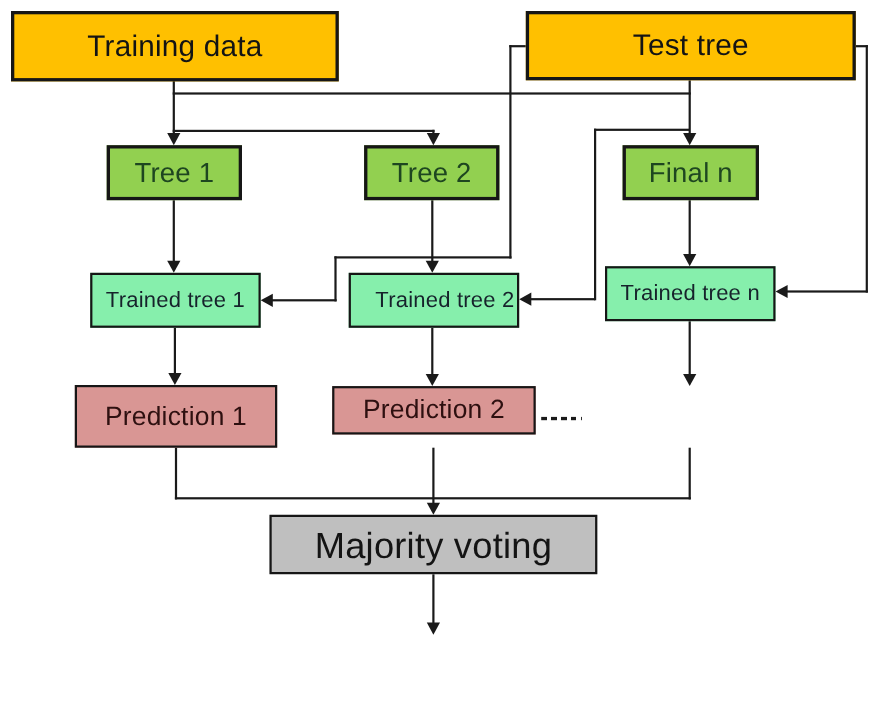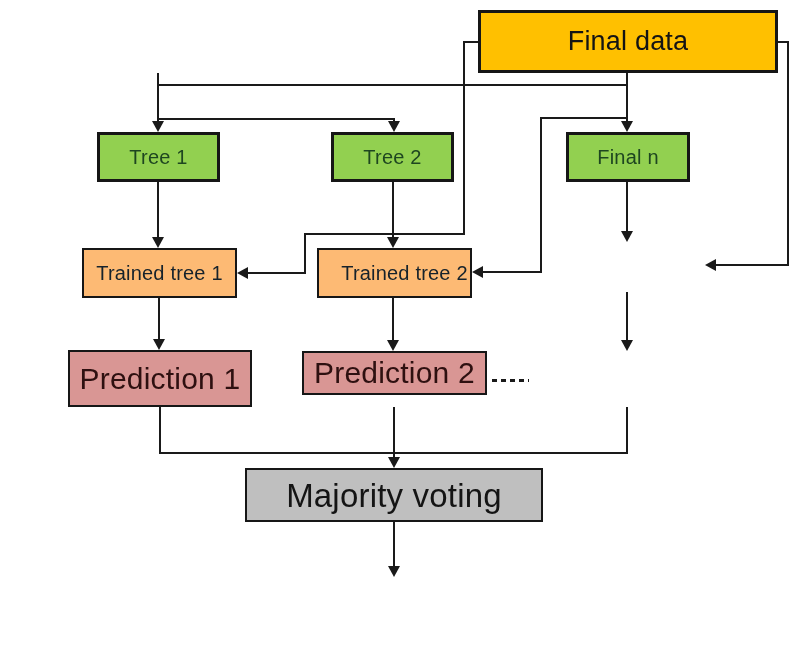--- a/index.html
+++ b/index.html
@@ -6,23 +6,23 @@
   #canvas{
     position:relative;width:800px;height:647px;background:#ffffff;overflow:hidden;
     font-family:"Liberation Sans","DejaVu Sans",sans-serif;
   }
   .box{
     position:absolute;box-sizing:border-box;border:3px solid #161616;
     display:flex;align-items:center;justify-content:center;
     text-align:center;line-height:1;letter-spacing:0.2px;
   }
   .orange{background:#FFC000;color:#141414;font-size:27px;}
-  .green{background:#92D050;color:#1e4620;font-size:20px;border-width:3px;}
-  .ltblue{background:#fdba74;color:#16222b;font-size:20px;border-width:2px;}
-  .salmon{background:#D99694;color:#2e1010;font-size:30px;border-width:2px;}
+  .green{background:#92D050;color:#1e4620;font-size:25px;border-width:3px;}
+  .ltblue{background:#86efac;color:#16222b;font-size:20px;border-width:2px;}
+  .salmon{background:#D99694;color:#2e1010;font-size:24px;border-width:2px;}
   .gray{background:#BFBFBF;color:#141414;font-size:33px;border-width:2px;}
   .cyan{background:#00B0F0;color:#17375E;font-size:26px;border-width:3px;}
   .hline,.vline{position:absolute;background:#1a1a1a;}
   .hline{height:2px;}
   .vline{width:2px;}
   .arrow-down{
     position:absolute;width:0;height:0;
     border-left:6px solid transparent;border-right:6px solid transparent;
     border-top:11px solid #1a1a1a;
   }
@@ -86,23 +86,26 @@
   <div class="vline" style="left:626px;top:407px;height:47px;"></div>
   <div class="hline" style="left:159px;top:452px;width:469px;"></div>
   <div class="vline" style="left:393px;top:407px;height:51px;"></div>
   <div class="arrow-down" style="left:388px;top:457px;"></div>
 
   <div class="vline" style="left:393px;top:522px;height:45px;"></div>
   <div class="arrow-down" style="left:388px;top:566px;"></div>
 
   <div class="dotted-sep" style="left:492px;top:379px;width:37px;"></div>
 
+  <div class="box orange" style="left:10px;top:10px;width:298px;height:64px;">
+    <span>Training data</span>
+  </div>
 
   <div class="box orange" style="left:478px;top:10px;width:300px;height:63px;">
-    <span>Final data</span>
+    <span>Test tree</span>
   </div>
 
   <div class="box green" style="left:97px;top:132px;width:123px;height:50px;">
     <span>Tree 1</span>
   </div>
 
   <div class="box green" style="left:331px;top:132px;width:123px;height:50px;">
     <span>Tree 2</span>
   </div>
 
@@ -111,20 +114,23 @@
   </div>
 
   <div class="box ltblue" style="left:82px;top:248px;width:155px;height:50px;">
     <span>Trained tree 1</span>
   </div>
 
   <div class="box ltblue" style="left:317px;top:248px;width:155px;height:50px;padding-left:20px;">
     <span>Trained tree 2</span>
   </div>
 
+  <div class="box ltblue" style="left:550px;top:242px;width:155px;height:50px;">
+    <span>Trained tree n</span>
+  </div>
 
   <div class="box salmon" style="left:68px;top:350px;width:184px;height:57px;">
     <span>Prediction 1</span>
   </div>
 
   <div class="box salmon" style="left:302px;top:351px;width:185px;height:44px;">
     <span>Prediction 2</span>
   </div>
 
 

